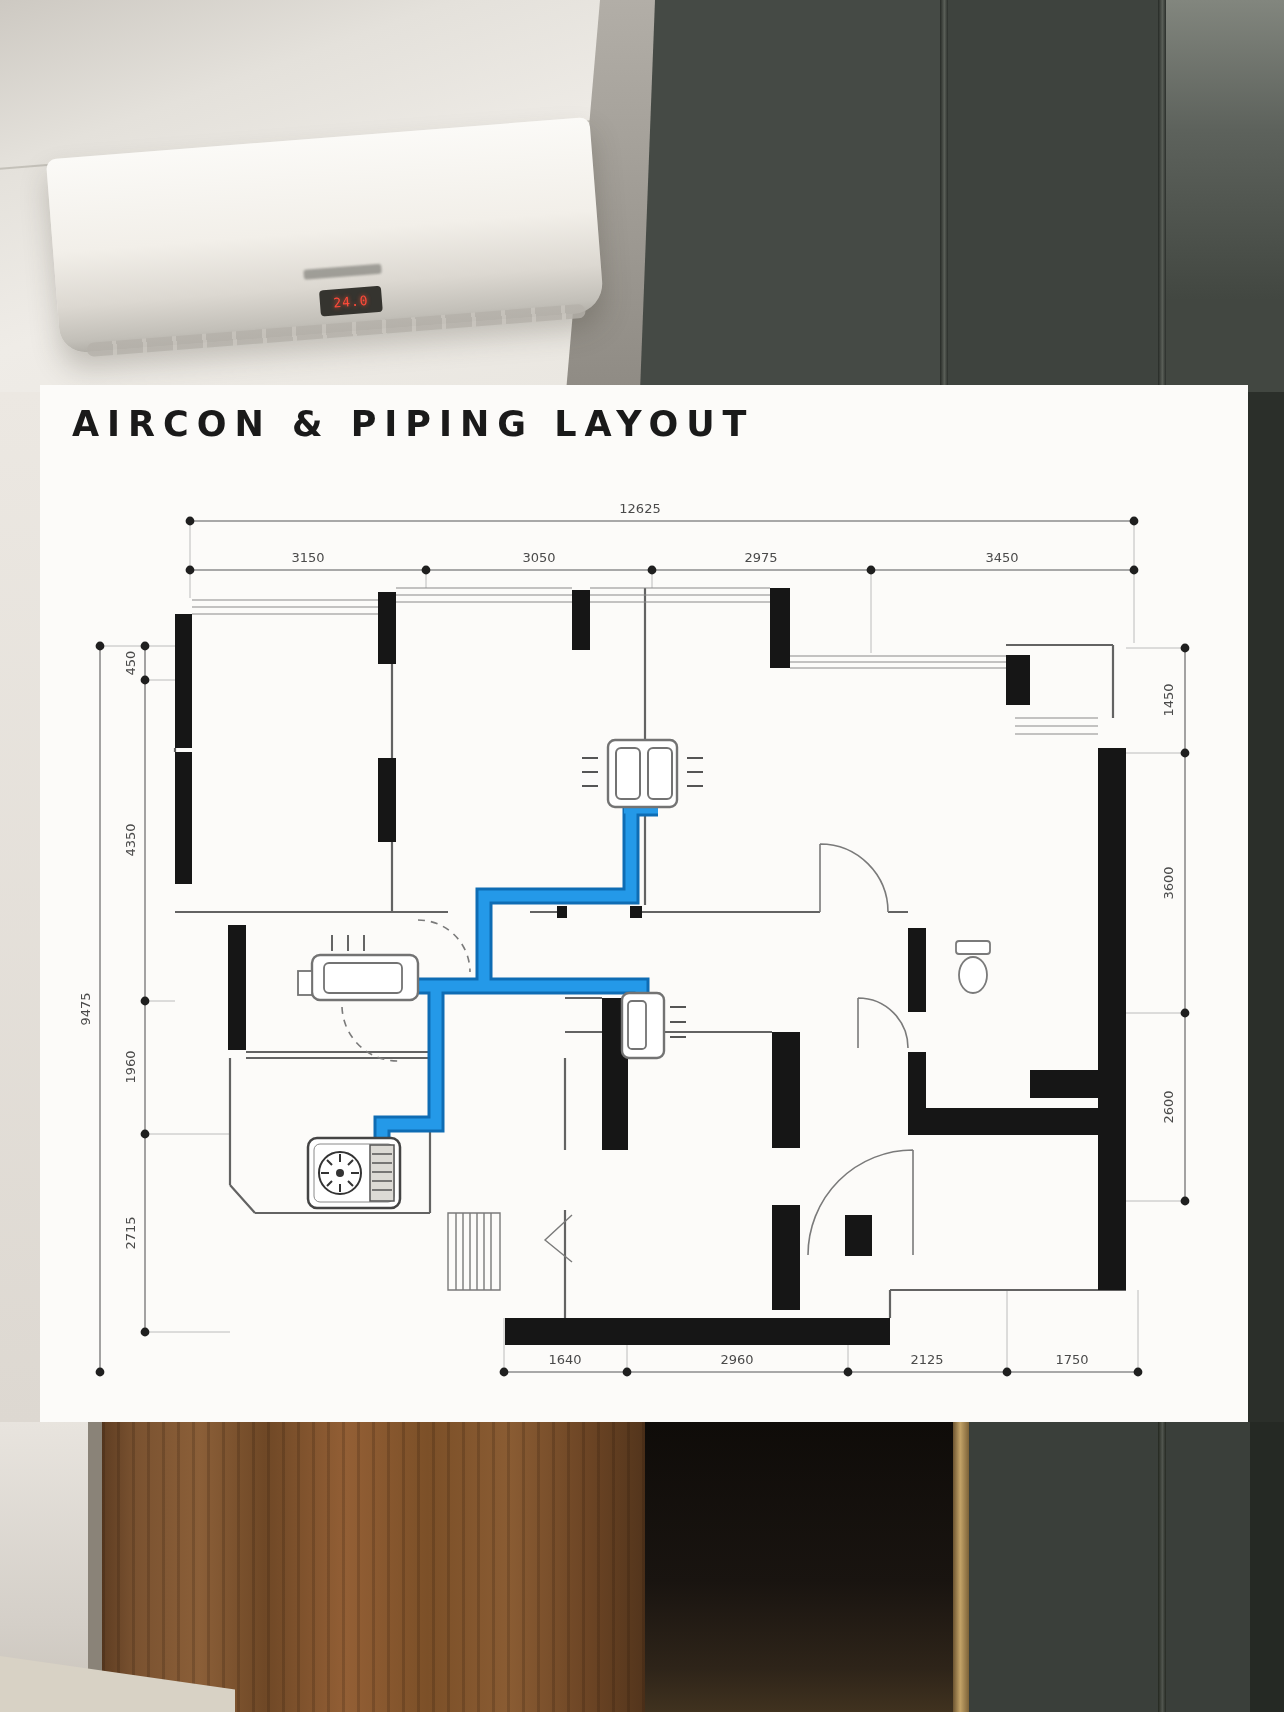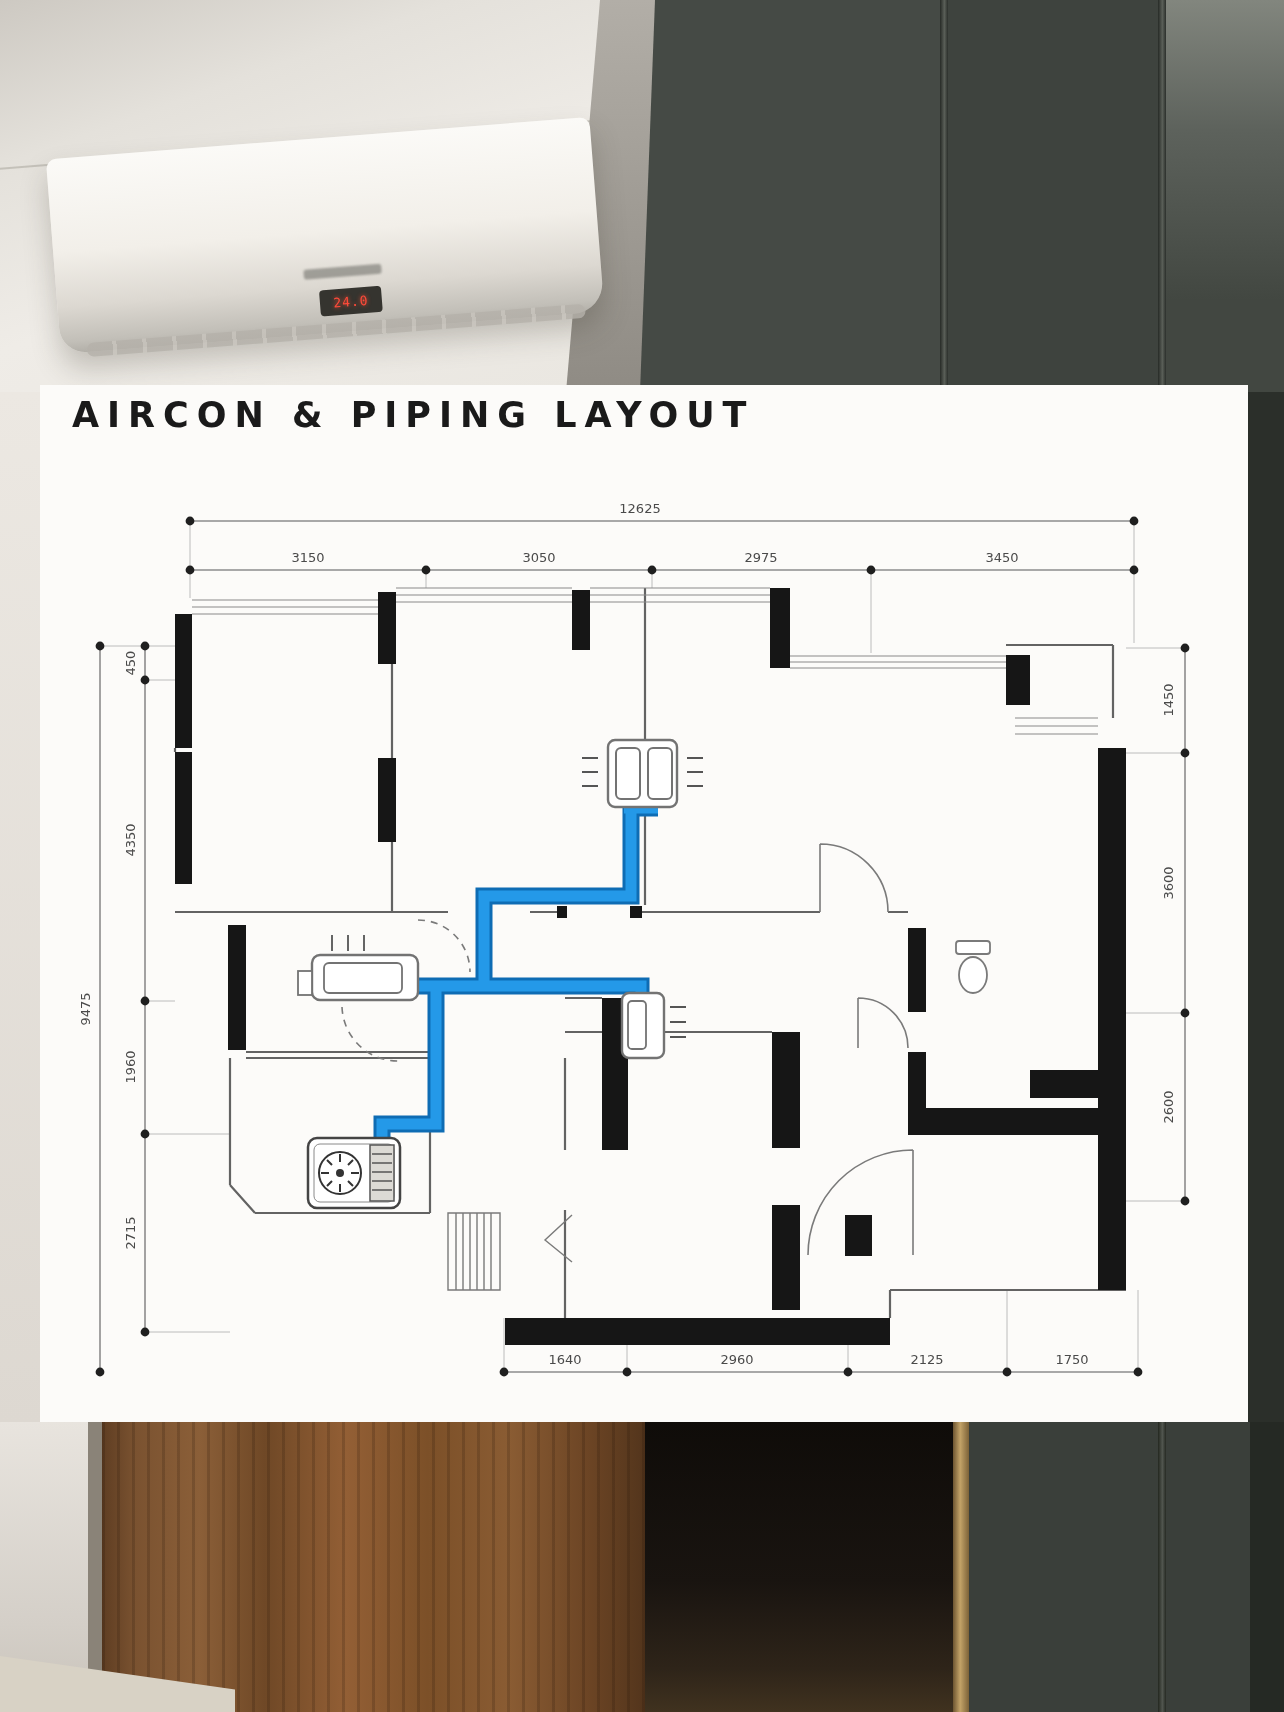--- a/index.html
+++ b/index.html
@@ -57,21 +57,21 @@
     clip-path:polygon(0 30%,100% 72%,100% 100%,0 100%);}
   .b-brass{left:953px;top:0;width:16px;height:290px;
     background:linear-gradient(90deg,#6d5531,#c3a368 45%,#7c6238);}
   .b-wardrobe{left:969px;top:0;width:315px;height:290px;background:#3a3f3a;}
   .b-seam{left:189px;top:0;width:8px;height:290px;
     background:linear-gradient(90deg,#23271f,#51564f 55%,#262a23);}
   .b-dark{left:281px;top:0;width:34px;height:290px;background:#252924;}
 
   
   .plan-panel{left:40px;top:385px;width:1208px;height:1037px;background:#fcfbf9;}
-  .plan-title{left:32px;top:10px;margin:0;font-size:35px;font-weight:600;
+  .plan-title{left:32px;top:19px;margin:0;font-size:35px;font-weight:600;
     letter-spacing:8px;color:#1a1a1a;font-family:"DejaVu Sans",sans-serif;}
   svg.plan{position:absolute;left:0;top:0;width:1208px;height:1037px;}
   text{font-family:"DejaVu Sans",sans-serif;}
 </style>
 </head>
 <body>
 
 <div class="abs wall-photo">
   <div class="abs ceiling-line"></div>
 </div>

